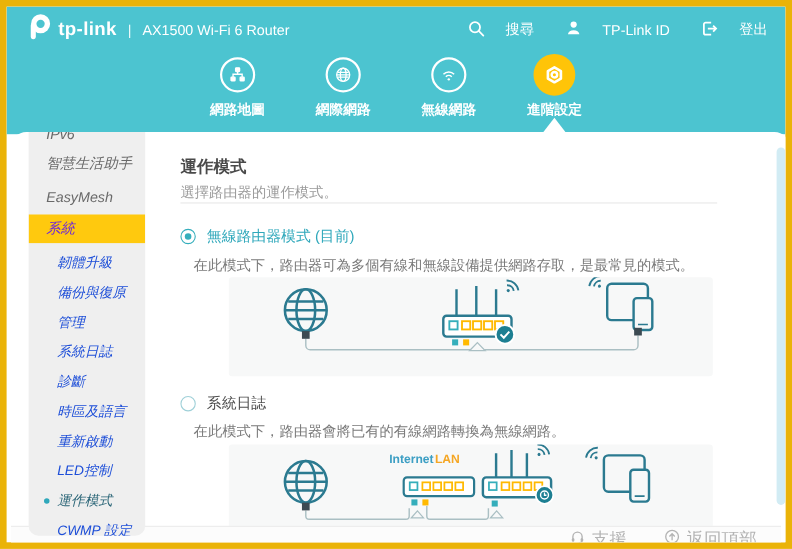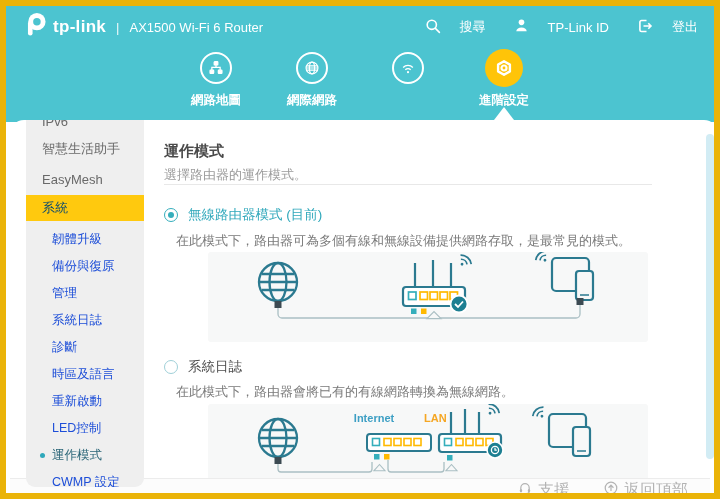--- a/index.html
+++ b/index.html
@@ -28,26 +28,26 @@
   .nav-item.active .nav-label { margin-top:5px; }
   .nav-pointer { position:absolute; top:101px; left:488px; width:0; height:0;
                  border-left:10px solid transparent; border-right:10px solid transparent;
                  border-bottom:13px solid #fff; }
 
   
   .card { position:absolute; left:4px; top:114px; width:708px; height:381px; background:#fff;
           border-radius:14px 14px 0 0; overflow:hidden; }
 
   
-  .sidebar { position:absolute; left:16px; top:0; width:118px; height:367px; background:#efefef;
-             border-radius:0 0 9px 9px; z-index:4; overflow:hidden; }
+  .sidebar { position:absolute; left:16px; top:0; width:106px; height:367px; background:#efefef;
+             border-radius:0 0 9px 9px; z-index:4; overflow:hidden;font-style:italic; }
   .side-item { display:flex; align-items:center; height:31px; padding-left:16px; font-size:13px;
                color:#696969; cursor:pointer; }
   .side-item.clipped { height:24px; margin-top:-11px; }
-  .side-item.selected-top { background:#ffc90e; color:#0c4a6e; height:26px; }
+  .side-item.selected-top { background:#ffc90e; color:#6d28d9; height:26px; }
   .side-sub { height:27px; padding-left:26px; font-size:12.5px; color:#1d4ed8; }
   .side-sub.active { color:#2a6577; padding-left:14px; }
   .active-dot { width:5px; height:5px; border-radius:50%; background:#2fa8bb; margin-right:7px; }
   .side-subs { margin-top:5px; }
 
   
   .content { position:absolute; left:154px; top:0; width:488px; height:358px; }
   .page-title { position:absolute; top:22px; left:0; font-size:15px; font-weight:bold; color:#4a4a4a; }
   .page-subtitle { position:absolute; top:46px; left:0; font-size:13px; color:#9b9b9b; }
   .divider { position:absolute; top:64px; left:0; width:488px; height:1px; background:#e8e8e8; }
@@ -57,21 +57,21 @@
   .radio.checked::after { content:""; position:absolute; left:3px; top:3px; width:6px; height:6px;
                           border-radius:50%; background:#35aebc; }
   .radio.un { border-color:#9fd0d8; }
   .option-label { font-size:13.5px; font-weight:normal; }
   .option-label.current { color:#2fa8bb; }
   .option-label.normal { color:#4d4d4d; }
   .option-desc { position:absolute; left:12px; font-size:13px; color:#7a7a7a; }
   .diagram { position:absolute; left:44px; width:440px; background:#f7f8f8; border-radius:3px; }
   .diag-label { position:absolute; font-size:11px; font-weight:bold; }
   .label-internet { left:136px; top:8px; width:60px; text-align:center; color:#3d9fc4; }
-  .label-lan { left:184px; top:8px; width:26px; text-align:left; color:#f5a623;padding-left:32px; }
+  .label-lan { left:184px; top:8px; width:26px; text-align:right; color:#f5a623; }
 
   .scroll-thumb { position:absolute; left:696px; top:14px; width:8px; height:325px;
                   background:#d2ecf4; border-radius:4px; z-index:6; cursor:pointer; }
 
   
   .footer { position:absolute; left:4px; right:4px; top:472px; height:23px; background:#fcfcfc;
             border-top:1px solid #ececec; z-index:3; display:flex; align-items:center;
             justify-content:flex-end; gap:34px; padding-right:22px; box-sizing:border-box;
             color:#b3b3b3; font-size:16px; }
   .footer-item { display:flex; align-items:center; gap:6px; cursor:pointer; }
@@ -151,20 +151,21 @@
       <div class="nav-label">網際網路</div>
     </div>
     <div class="nav-item">
       <div class="nav-circle">
         <svg width="18" height="18" viewBox="0 0 20 20" fill="none" stroke="#fff" stroke-width="1.5">
           <path d="M4.6 9.4 a7.5 7.5 0 0 1 10.8 0"></path>
           <path d="M7 12 a4.3 4.3 0 0 1 6 0"></path>
           <circle cx="10" cy="14.6" r="1.2" fill="#fff" stroke="none"></circle>
         </svg>
       </div>
+      <div class="nav-label">無線網路</div>
     </div>
     <div class="nav-item active">
       <div class="nav-circle">
         <svg width="20" height="20" viewBox="0 0 20 20" fill="none" stroke="#fff">
           <polygon points="10,3.2 15.9,6.6 15.9,13.4 10,16.8 4.1,13.4 4.1,6.6" stroke-width="2.4" stroke-linejoin="round"></polygon>
           <circle cx="10" cy="10" r="2.5" stroke-width="2.2"></circle>
         </svg>
       </div>
       <div class="nav-label">進階設定</div>
     </div>

